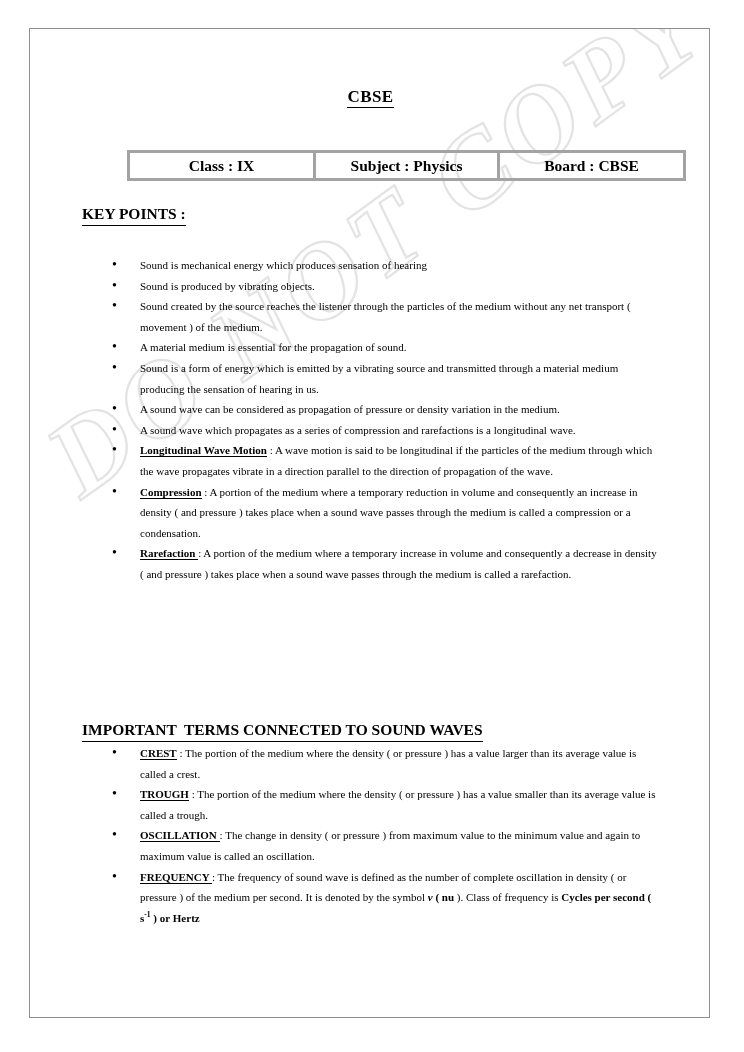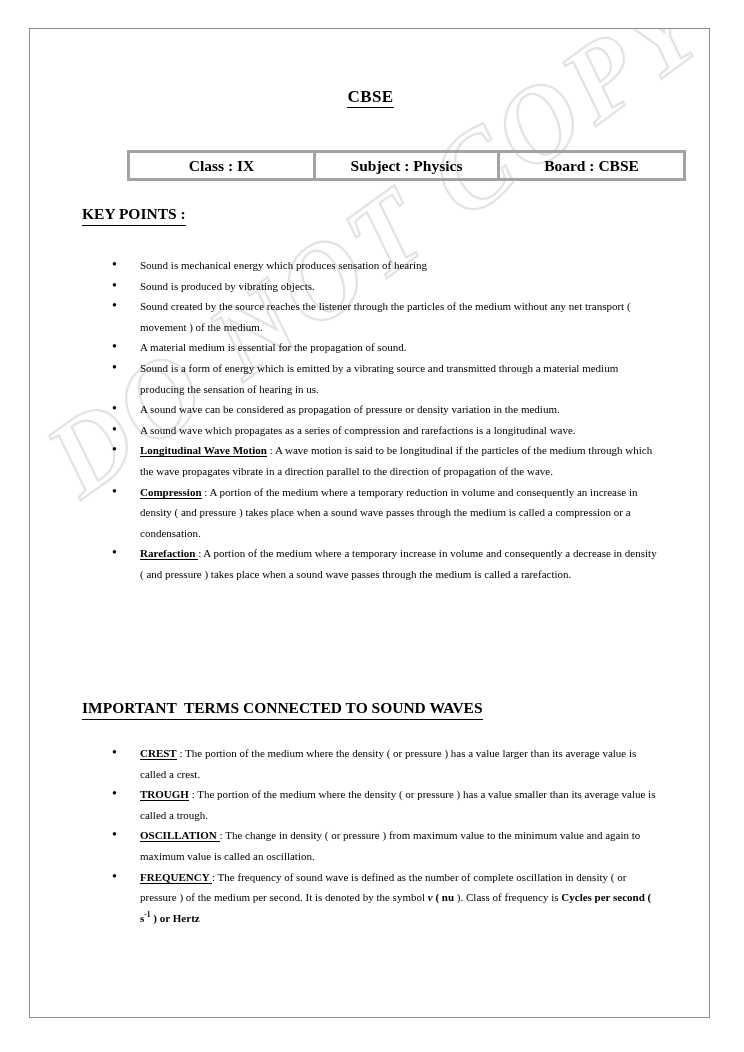--- a/index.html
+++ b/index.html
@@ -108,21 +108,21 @@
     position: absolute;
     font-size: 15.5px;
     font-weight: 700;
     white-space: pre;
   }
   .section-heading span {
     border-bottom: 1.7px solid #000;
     padding-bottom: 3px;
   }
   #heading-key-points { left: 52px; top: 176px; }
-  #heading-important  { left: 52px; top: 670px; }
+  #heading-important  { left: 52px; top: 692px; }
 
   
   .bullet-list {
     position: absolute;
     left: 80px;
     width: 548px;
   }
   #list-key-points { top: 226px; }
   #list-important  { top: 714px; }
 

